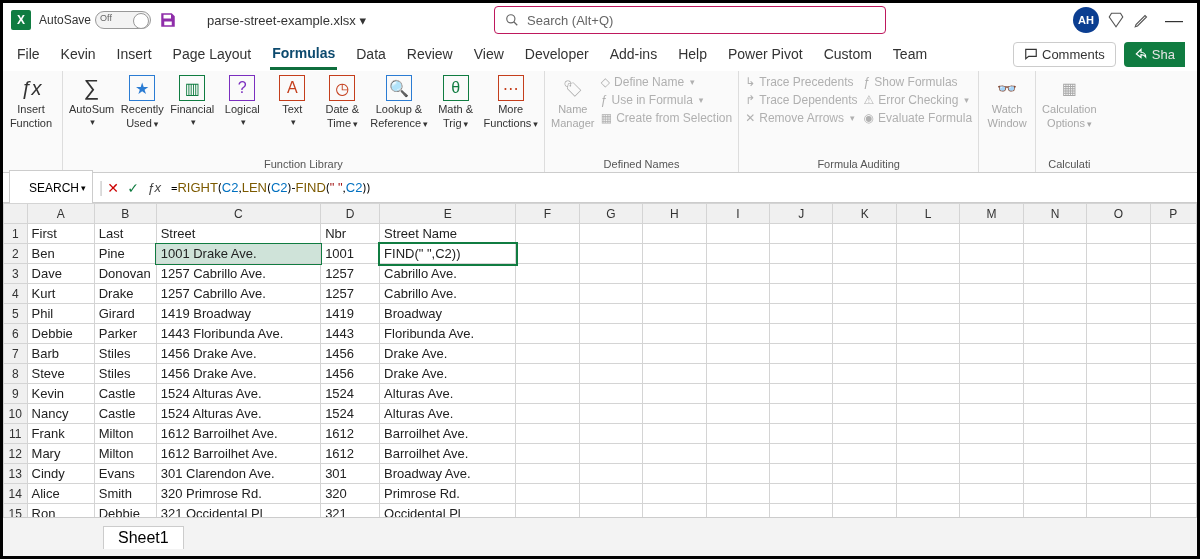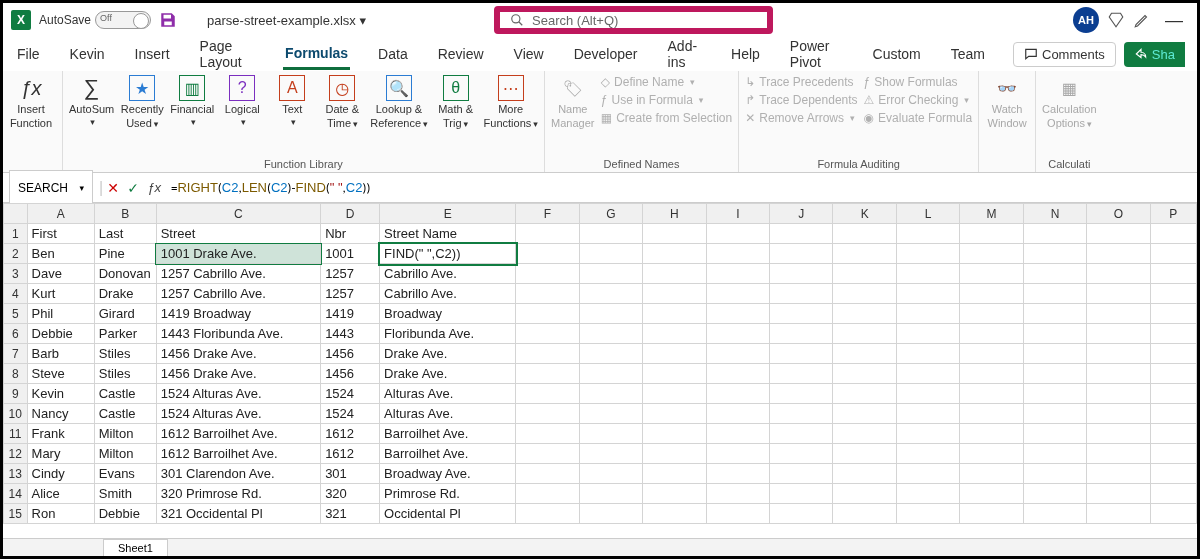--- a/index.html
+++ b/index.html
@@ -8,71 +8,71 @@
 
   
   .titlebar { height: 34px; background: #fff; display: flex; align-items: center; padding: 0 8px; gap: 8px; }
   .excel-icon { width: 20px; height: 20px; background: #107c41; display: flex; align-items: center; justify-content: center; color: #fff; font-weight: bold; font-size: 12px; border-radius: 2px; }
   .autosave { display: flex; align-items: center; gap: 4px; font-size: 12px; color: #333; }
   .toggle { width: 56px; height: 18px; border: 1px solid #999; border-radius: 9px; position: relative; background: #f3f3f3; }
   .toggle::after { content: ""; position: absolute; width: 14px; height: 14px; border-radius: 50%; background: #fff; border: 1px solid #999; top: 1px; right: 1px; }
   .toggle-label { position: absolute; left: 4px; top: 1px; font-size: 9px; color: #666; }
   .save-icon { width: 18px; height: 18px; fill: #8e2da9; }
   .filename { font-size: 13px; color: #333; margin-left: 22px; }
-  .searchbox { margin-left: 120px; width: 279px; height: 28px; border: 6px solid #be185d; border-radius: 4px; display: flex; align-items: center; padding: 0 10px; gap: 8px; color: #666; font-size: 13px; }
+  .searchbox { margin-left: 120px; width: 392px; height: 28px; border: 1px solid #be185d; border-radius: 4px; display: flex; align-items: center; padding: 0 10px; gap: 8px; color: #666; font-size: 13px; }
   .spacer { flex: 1; }
   .avatar { width: 26px; height: 26px; border-radius: 50%; background: #0b3e91; color: #fff; display: flex; align-items: center; justify-content: center; font-size: 11px; font-weight: 600; }
   .title-icon { width: 18px; height: 18px; color: #555; }
   .win-min { width: 30px; text-align: center; font-size: 18px; color: #333; }
 
   
-  .menubar { height: 34px; display: flex; align-items: center; padding: 0 12px; gap: 26px; font-size: 14px; color: #333; }
+  .menubar { height: 34px; display: flex; align-items: center; padding: 0 12px; gap: 17px; font-size: 14px; color: #333; }
   .menubar .tab { padding: 6px 2px; cursor: pointer; }
   .menubar .tab.active { color: #0c4a6e; border-bottom: 3px solid #0f6e3d; font-weight: 600; }
   .menubar .right { margin-left: auto; display: flex; gap: 8px; }
   .comments-btn { border: 1px solid #ccc; border-radius: 4px; padding: 4px 10px; font-size: 13px; display: flex; align-items: center; gap: 4px; }
-  .share-btn { background: #107c41; color: #5eead4; border-radius: 4px 0 0 4px; padding: 4px 10px; font-size: 13px; display: flex; align-items: center; gap: 4px; }
+  .share-btn { background: #107c41; color: #e5e5e5; border-radius: 4px 0 0 4px; padding: 4px 10px; font-size: 13px; display: flex; align-items: center; gap: 4px; }
 
   
   .ribbon { height: 102px; border-bottom: 1px solid #ccc; display: flex; align-items: stretch; background: #fafafa; }
   .ribbon-group { border-right: 1px solid #ddd; display: flex; flex-direction: column; padding: 4px 6px 2px; }
   .ribbon-group .buttons { flex: 1; display: flex; gap: 6px; align-items: flex-start; }
   .ribbon-group .label { text-align: center; font-size: 11px; color: #555; padding-top: 2px; }
   .rbtn { display: flex; flex-direction: column; align-items: center; font-size: 11px; color: #333; gap: 2px; min-width: 44px; }
   .rbtn.disabled { color: #a8a8a8; }
   .ricon { width: 26px; height: 26px; border: 1px solid currentColor; display: flex; align-items: center; justify-content: center; font-size: 16px; }
   .ricon.noborder { border: none; }
   .vstack { display: flex; flex-direction: column; gap: 4px; font-size: 12px; color: #888; }
   .vstack .row { display: flex; align-items: center; gap: 4px; white-space: nowrap; }
   .vstack.disabled { color: #b0b0b0; }
 
   
   .fbar { height: 30px; border-bottom: 1px solid #ccc; display: flex; align-items: center; background: #fff; }
-  .namebox { width: 84px; height: 36px; border: 1px solid #ccc; margin: 8px 6px; display: flex; align-items: center; padding: 0 8px; font-size: 12px; justify-content: space-between; background: #fff; }
+  .namebox { width: 84px; height: 36px; border: 1px solid #ccc; margin: 8px 6px; display: flex; align-items: center; padding: 0 19px; font-size: 12px; justify-content: space-between; background: #fff; }
   .fctl { width: 20px; text-align: center; color: #666; font-size: 14px; cursor: pointer; }
   .fx { font-style: italic; font-size: 13px; color: #444; margin: 0 4px; }
   .formula-input { flex: 1; font-size: 13px; padding: 0 6px; font-family: Calibri, Arial, sans-serif; }
   .formula-input .fn { color: #7c5a00; }
   .formula-input .ref { color: #0070c0; }
   .formula-input .str { color: #a31515; }
 
   
   .grid-wrap { flex: 1; overflow: hidden; background: #fff; position: relative; }
   table.sheet { border-collapse: collapse; font-size: 13px; color: #222; table-layout: fixed; }
   table.sheet th, table.sheet td { border: 1px solid #d4d4d4; height: 20px; overflow: hidden; white-space: nowrap; }
   table.sheet thead th { background: #f0f0f0; font-weight: normal; text-align: center; font-size: 12px; color: #333; }
   table.sheet tbody th { background: #f0f0f0; font-weight: normal; text-align: center; font-size: 12px; color: #333; width: 24px; }
   table.sheet td { padding: 0 4px; text-align: left; }
   tr.hdr td { font-weight: 400; }
   td.sel { background: #cfe3d9; outline: 1px solid #107c41; }
   td.edit { outline: 2px solid #107c41; background: #fff; }
   .corner { background: #f0f0f0; }
 
   
-  .sheet-tabs { position: absolute; bottom: 0; left: 0; right: 0; height: 18px; background: #f3f3f3; border-top: 1px solid #ccc; display: flex; align-items: center; padding-left: 100px; font-size: 11px; }
+  .sheet-tabs { position: absolute; bottom: 0; left: 0; right: 0; height: 39px; background: #f3f3f3; border-top: 1px solid #ccc; display: flex; align-items: center; padding-left: 100px; font-size: 16px; }
   .sheet-tab { background: #fff; border: 1px solid #ccc; border-bottom: none; padding: 2px 14px; border-radius: 0 0 0 0; }
 
   .chev { font-size: 9px; margin-left: 2px; }
   svg { display: block; }
 </style>
 </head>
 <body>
 
 <div class="app">
 

